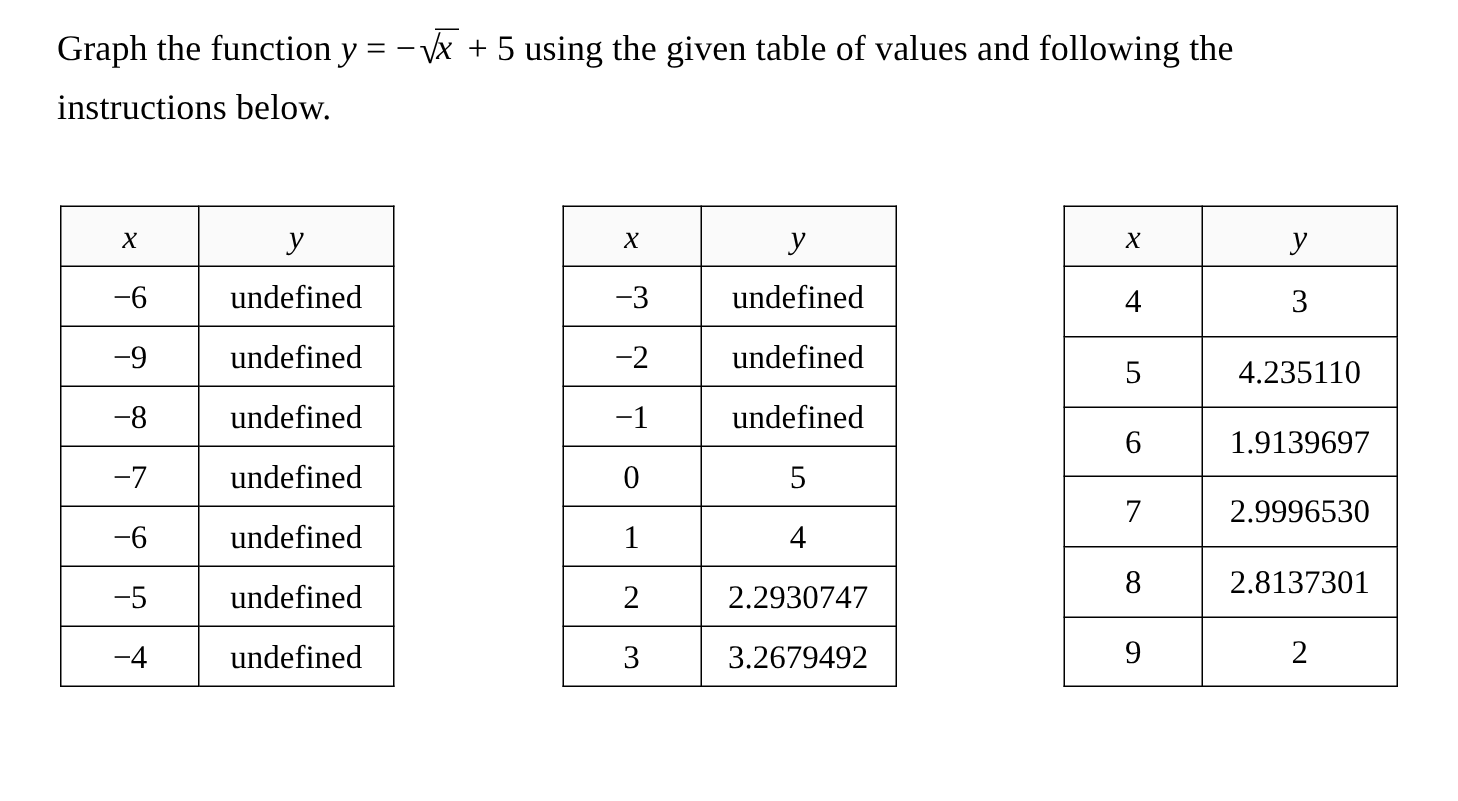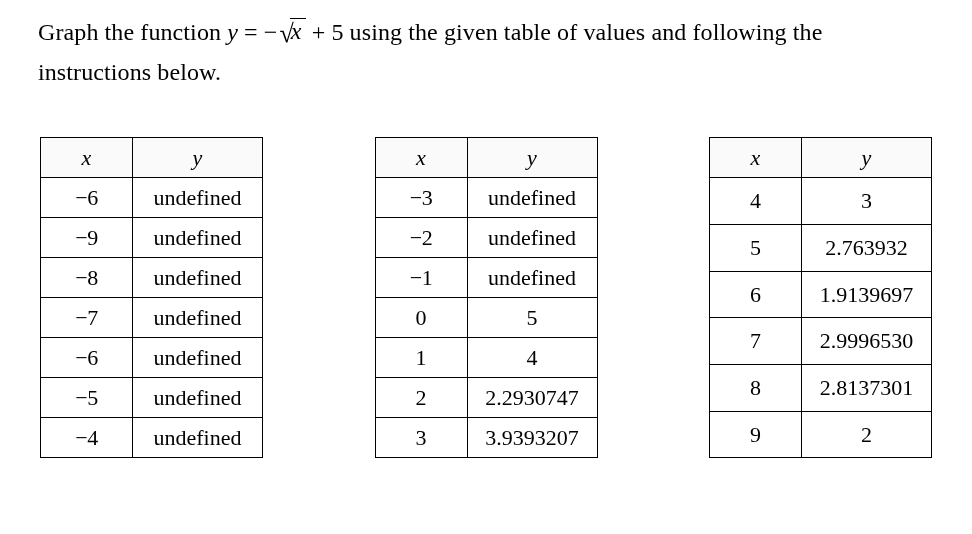--- a/index.html
+++ b/index.html
@@ -128,40 +128,40 @@
       <tr>
           <td class="xcol">1</td>
           <td class="ycol">4</td>
         </tr>
       <tr>
           <td class="xcol">2</td>
           <td class="ycol">2.2930747</td>
         </tr>
       <tr>
           <td class="xcol">3</td>
-          <td class="ycol">3.9393207</td>
+          <td class="ycol">3.2679492</td>
         </tr>
     </tbody>
   </table>
 
   <table class="tbl">
     <thead>
       <tr>
         <th>x</th>
         <th>y</th>
       </tr>
     </thead>
     <tbody>
       <tr>
           <td class="xcol">4</td>
           <td class="ycol">3</td>
         </tr>
       <tr>
           <td class="xcol">5</td>
-          <td class="ycol">2.763932</td>
+          <td class="ycol">4.235110</td>
         </tr>
       <tr>
           <td class="xcol">6</td>
           <td class="ycol">1.9139697</td>
         </tr>
       <tr>
           <td class="xcol">7</td>
           <td class="ycol">2.9996530</td>
         </tr>
       <tr>

